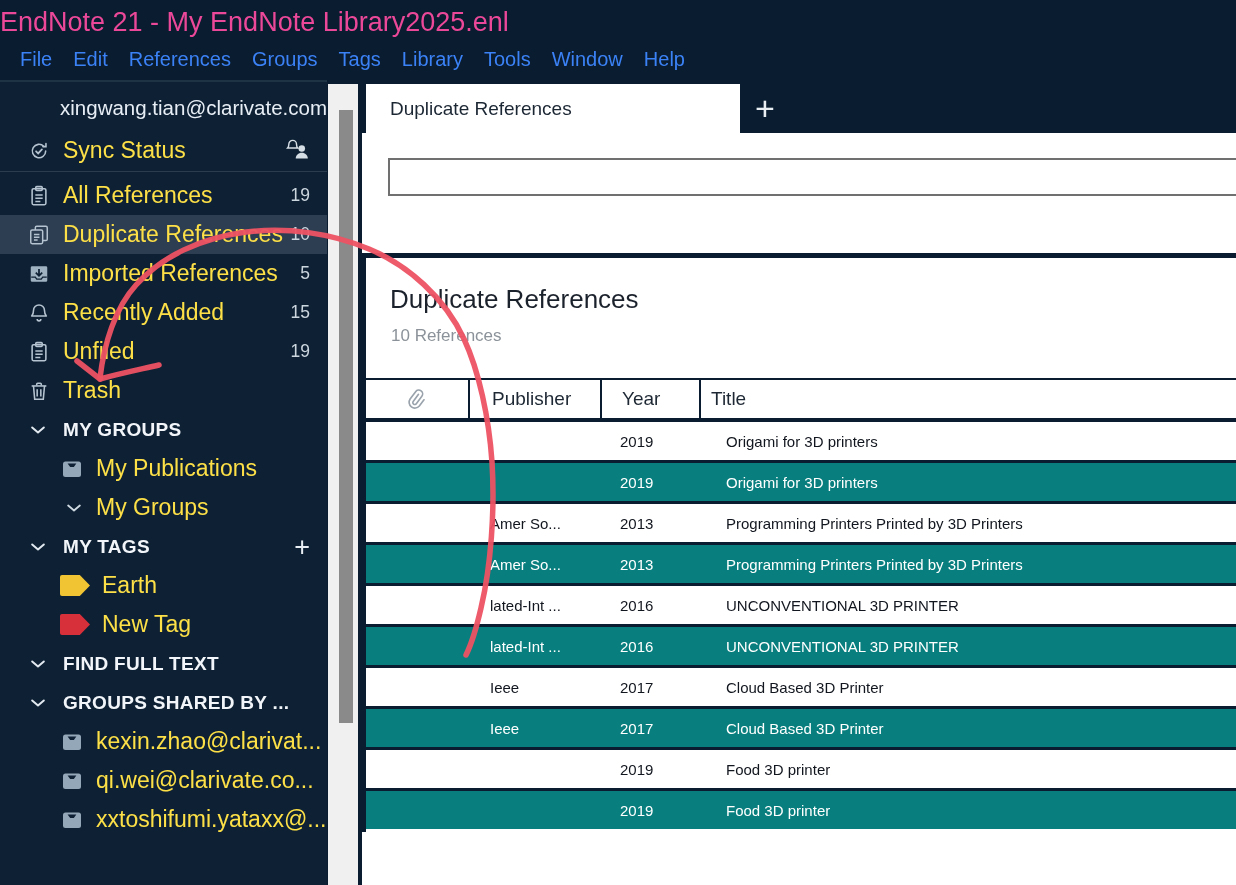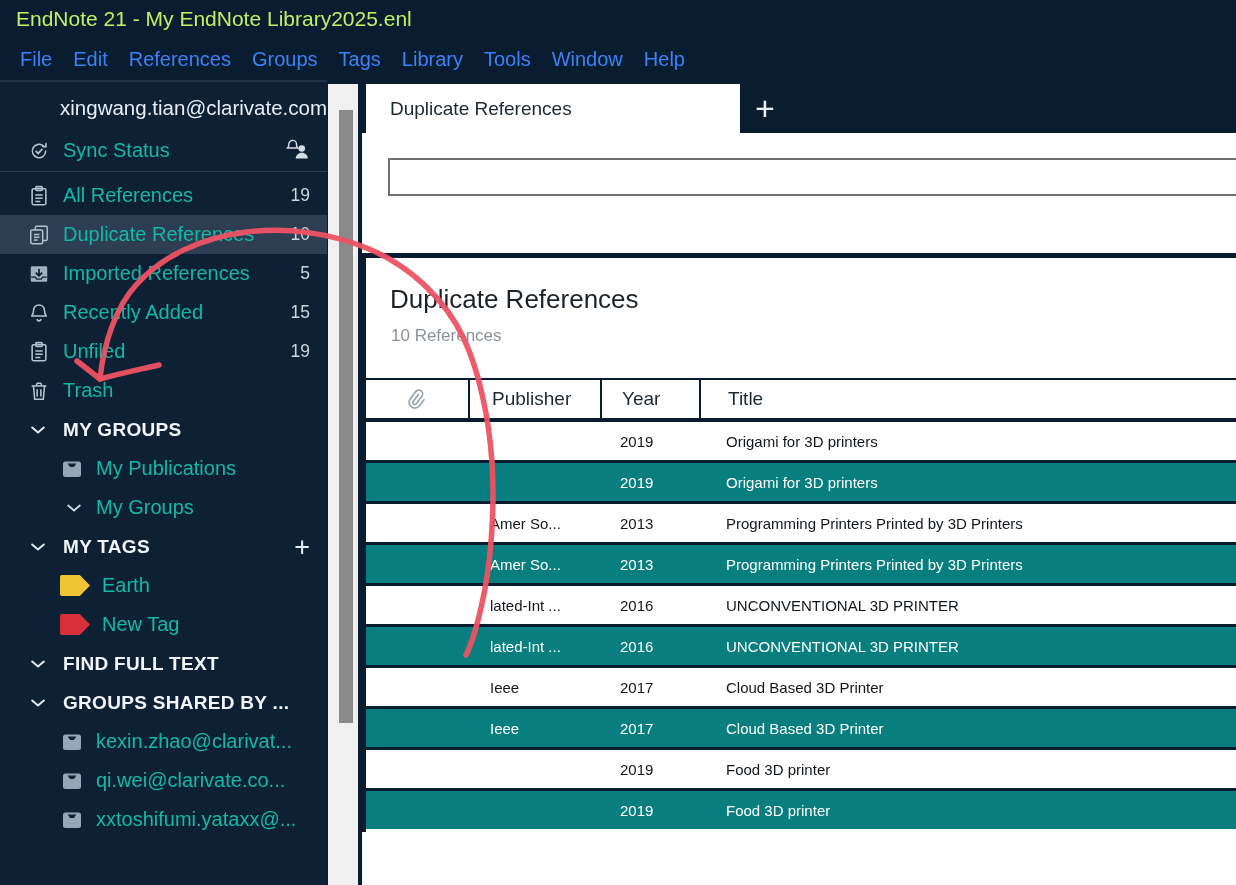--- a/index.html
+++ b/index.html
@@ -4,36 +4,36 @@
 <style>
   * { margin:0; padding:0; box-sizing:border-box; }
   html,body { background:#222; }
   .app {
     position:relative; width:1236px; height:885px; overflow:hidden;
     background:var(--navy); font-family:"Liberation Sans", sans-serif;
     -webkit-font-smoothing:antialiased;
   }
   
   .titlebar { position:absolute; top:0; left:0; right:0; height:38px;
-    color:#bef264; font-size:21px; padding:7px 0 0 16px; font-weight:400; }
+    color:#ec4899; font-size:27px; padding:7px 0 0 0; font-weight:400; }
   .menubar { position:absolute; top:38px; left:0; right:0; height:42px;
     display:flex; align-items:center; gap:13px; padding-left:16px;
     color:#3b82f6; font-size:20px;text-align:right; }
   .menubar .mitem { padding:3px 4px; cursor:default; }
   
   .sidebar { position:absolute; top:80px; left:0; width:327px; bottom:0;
     background:var(--sidebar); color:#dde6ee; overflow:hidden; }
   .side-topline { height:2px; background:#1e3444; }
   .acct { height:48px; padding:14px 0 0 20px; font-size:20.5px; color:#e8eef5;text-align:right; }
   .srow { height:39px; display:flex; align-items:center; padding:0 17px 0 28px; }
   .srow.sync { height:41px; }
   .srow .icn { width:22px; height:22px; flex:0 0 22px; margin-right:13px;
     color:#b6c4d1; display:inline-flex; }
   .srow .icn svg { width:22px; height:22px; }
-  .srow .lbl { font-size:20px; color:#14b8a6; white-space:nowrap; }
+  .srow .lbl { font-size:23px; color:#fde047; white-space:nowrap; }
   .srow .cnt { margin-left:auto; font-size:17.5px; color:#ccd6df; }
   .srow.sel { background:var(--selected); }
   .srow.hdr .lbl { font-weight:bold; font-size:19px; letter-spacing:.3px; color:#f2f6fa; }
   .srow .chev { width:20px; height:20px; flex:0 0 20px; margin-right:15px; color:#e2e9f0; display:inline-flex; }
   .srow .chev svg { width:20px; height:20px; }
   .srow.child { padding-left:60px; }
   .srow.child .icn { width:24px; height:24px; flex:0 0 24px; margin-right:12px; }
   .srow.child .icn svg { width:24px; height:24px; }
   .srow.child .chev { margin-left:4px; margin-right:12px; }
   .divider { height:1px; background:#2a3c4e; }
@@ -62,21 +62,21 @@
   .ptitle { position:absolute; left:24px; top:26px; font-size:26px; color:#1c222c; font-weight:400; }
   .psub { position:absolute; left:25px; top:68px; font-size:17px; color:#8b9299; }
   .reftable { position:absolute; left:0; right:0; top:120px; }
   .thead { display:grid; grid-template-columns:102px 132px 99px 1fr; height:42px;
     border-top:2px solid var(--navy); border-bottom:2px solid var(--navy); }
   .th { display:flex; align-items:center; font-size:19px; color:#1e2834; }
   .th + .th { border-left:2px solid var(--navy); }
   .th.c0 { padding-left:38px; }
   .th.c1 { padding-left:22px; }
   .th.c2 { padding-left:20px; }
-  .th.c3 { padding-left:27px; }
+  .th.c3 { padding-left:10px; }
   .clip-icn { width:22px; height:22px; transform:rotate(-8deg); }
   .tbody { background:var(--navy); padding-top:2px; }
   .trow { display:grid; grid-template-columns:102px 132px 99px 1fr; height:38px;
     background:#fff; color:#12161e; font-size:15px; margin-bottom:3px; }
   .trow:last-child { margin-bottom:0; }
   .trow.sel { background:var(--teal); color:#ffffff; }
   .trow span { display:flex; align-items:center; white-space:nowrap; overflow:hidden; }
   .trow .c1 { padding-left:22px; }
   .trow .c2 { padding-left:20px; }
   .trow .c3 { padding-left:27px; }

